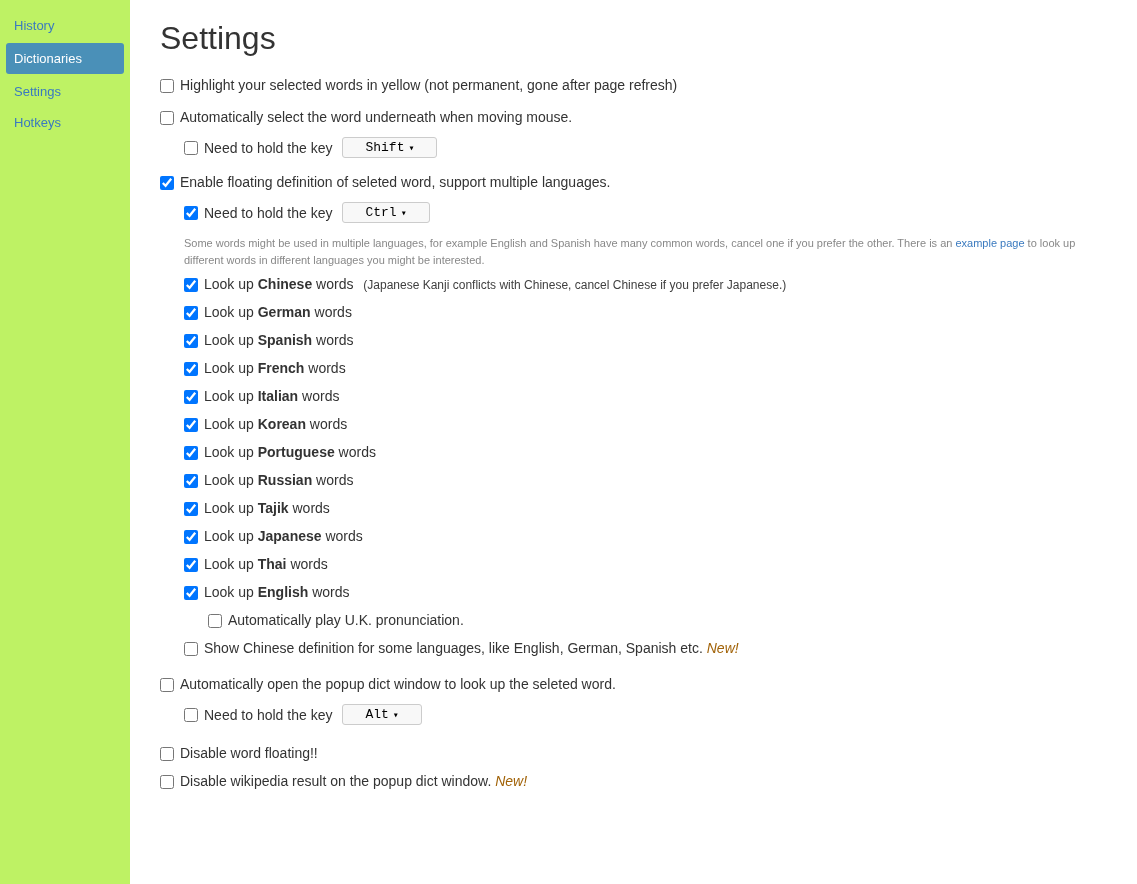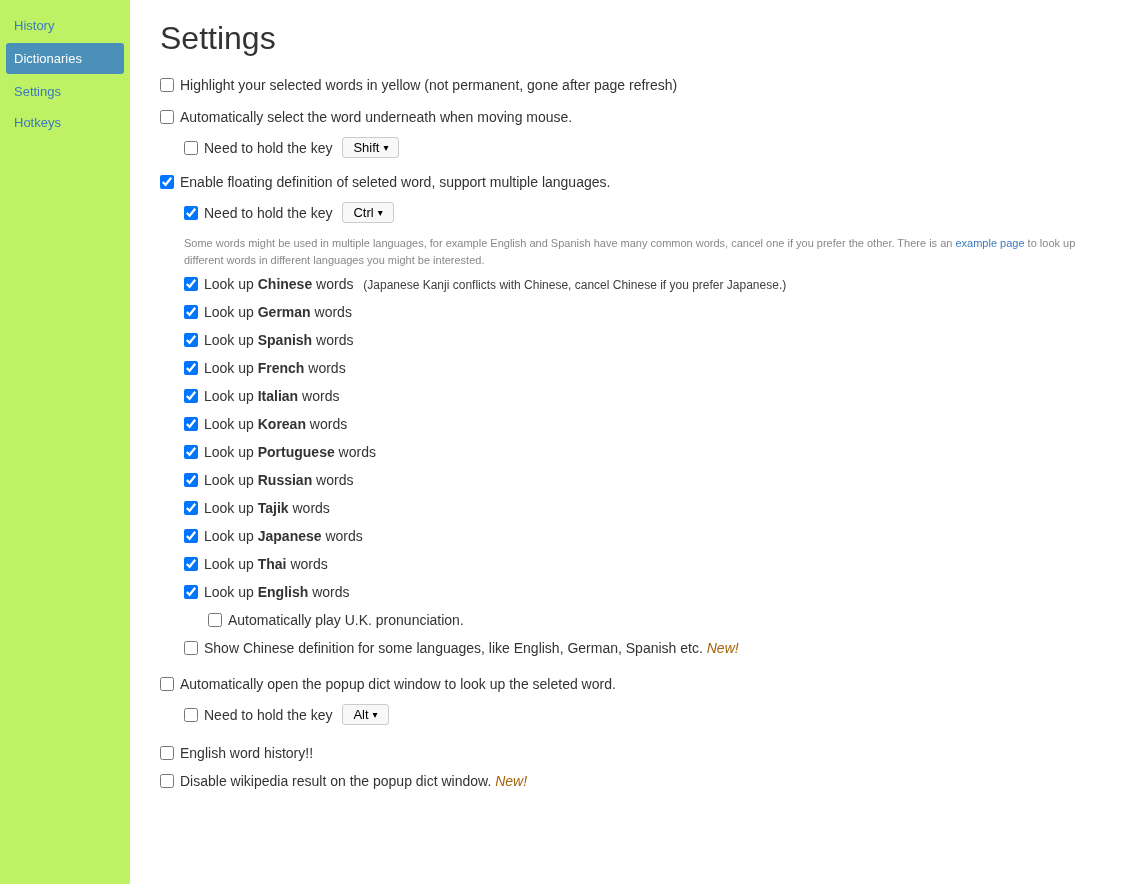--- a/index.html
+++ b/index.html
@@ -42,21 +42,21 @@
       color: #333;
       margin-bottom: 20px;
     }
 
     .setting-row {
       margin-bottom: 12px;
     }
 
     .setting-row label {
       display: flex;
-      align-items: center;
+      align-items: flex-end;
       gap: 6px;
       cursor: pointer;
     }
 
     .indent {
       margin-left: 24px;
     }
 
     .indent2 {
       margin-left: 48px;
@@ -70,29 +70,30 @@
     }
 
     .key-select {
       display: inline-flex;
       align-items: center;
       gap: 2px;
       margin-left: 4px;
     }
 
     .key-btn {
-      padding: 2px 10px;
+      padding: 2px 22px;
       border: 1px solid #ccc;
       background: #f8f8f8;
       border-radius: 3px;
       cursor: pointer;
       font-size: 13px;
       display: inline-flex;
       align-items: center;
       gap: 4px;
+      font-family: Liberation Mono, monospace;
     }
     .key-btn::after {
       content: "▾";
       font-size: 10px;
     }
 
     .info-text {
       font-size: 11px;
       color: #888;
       margin: 8px 0 8px 24px;
@@ -288,21 +289,21 @@
         </span>
       </label>
     </div>
   </div>
 
   <div style="margin-top: 20px;">
 
     <div class="setting-row">
       <label>
         <input type="checkbox" style="">
-        <span>English word history!!</span>
+        <span>Disable word floating!!</span>
       </label>
     </div>
 
     <div class="setting-row">
       <label>
         <input type="checkbox" style="">
         <span>Disable wikipedia result on the popup dict window. <span class="new-badge">New!</span></span>
       </label>
     </div>
   </div>

